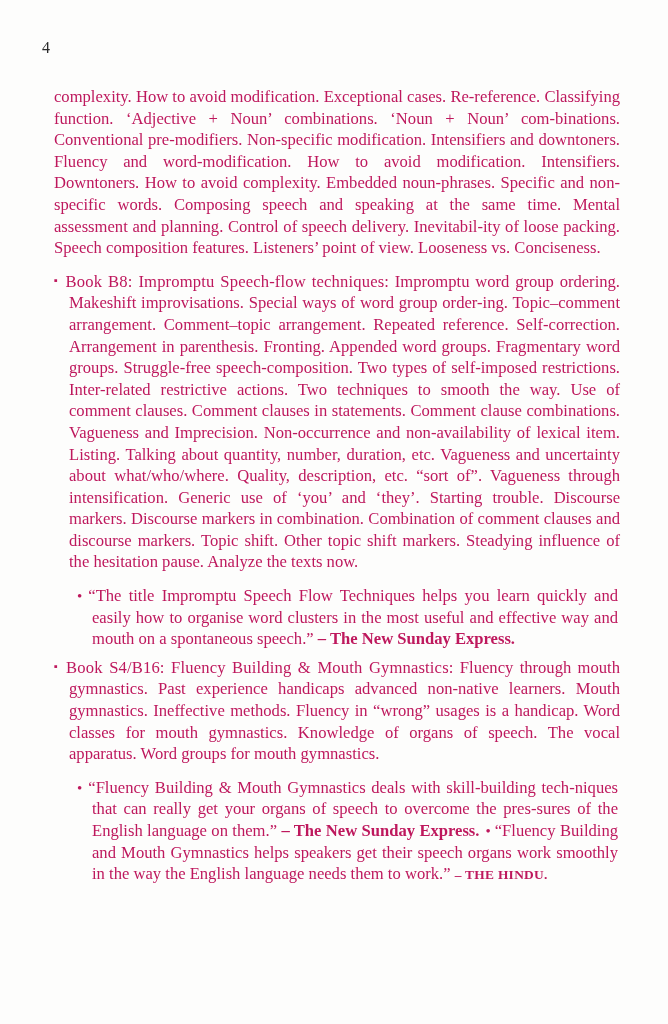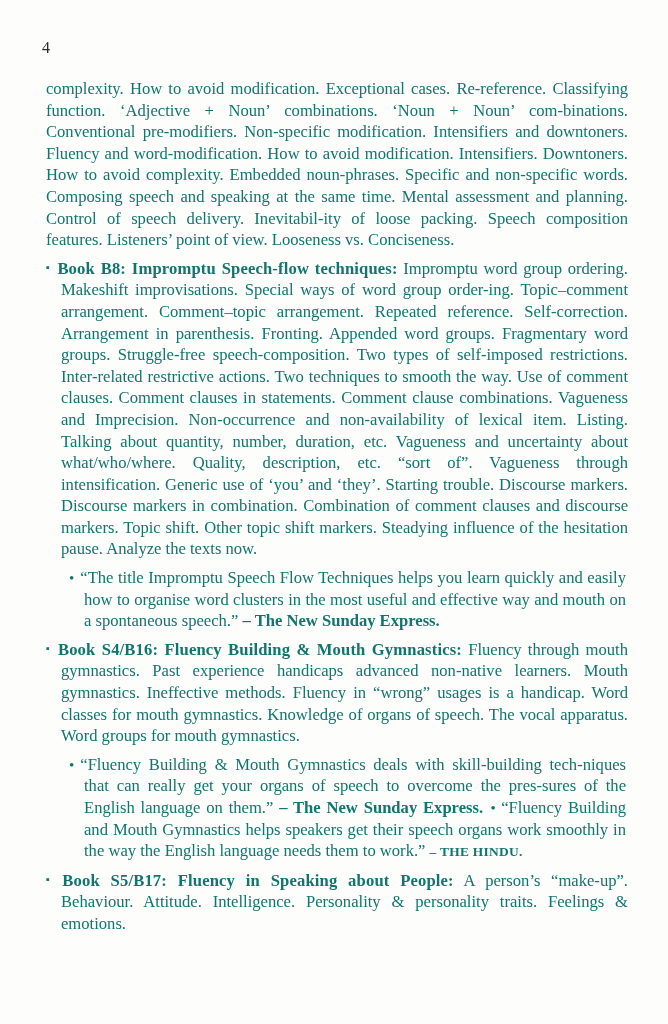--- a/index.html
+++ b/index.html
@@ -30,44 +30,44 @@
     color: #2a2a2a;
     letter-spacing: 0.2px;
   }
   .content {
     position: absolute;
     left: 42px;
     top: 74px;
     width: 590px;
   }
   p {
-    margin: 4px;
+    margin: 12px;
     font-size: 16.6px;
     line-height: 21.6px;
     text-align: justify;
     text-justify: inter-word;
     -webkit-hyphens: manual;
     hyphens: manual;
-    color: #0f766e;
+    color: #be185d;
   }
   
   .entry {
     margin-top: 7px;
     padding-left: 15px;
     text-indent: -15px;
   }
   .entry .sq {
     font-size: 11px;
     line-height: 1;
     vertical-align: 2.5px;
     padding-right: 6px;
     letter-spacing: 0;
   }
   .entry .title {
-    font-weight: bold;
+    font-weight: normal;
     letter-spacing: 0.15px;
   }
   
   .quote {
     margin-top: 7px;
     margin-bottom: 7px;
     padding-left: 38px;
     text-indent: -15px;
     padding-right: 2px;
   }
@@ -116,18 +116,15 @@
     </p>
 
     <p class="para entry">
       <span class="sq">▪</span><span class="title">Book S4/B16: Fluency Building &amp; Mouth Gymnastics:</span><span class="body-after"> Fluency through mouth gymnastics. Past experience handicaps advanced non-native learners. Mouth gymnastics. Ineffective methods. Fluency in “wrong” usages is a handicap. Word classes for mouth gymnastics. Knowledge of organs of speech. The vocal apparatus. Word groups for mouth gymnastics.</span>
     </p>
 
     <p class="quote">
       <span class="dot">•</span><span>“Fluency Building &amp; Mouth Gymnastics deals with skill-building tech-niques that can really get your organs of speech to overcome the pres-sures of the English language on them.” </span><span class="src">– </span><span class="src">The New Sunday Express.</span><span class="sep"> • </span><span>“Fluency Building and Mouth Gymnastics helps speakers get their speech organs work smoothly in the way the English language needs them to work.” </span><span class="src-sc">– </span><span class="src-sc">THE HINDU.</span>
     </p>
 
-    <p class="para entry">
-      <span class="sq">▪</span><span class="title">Book S5/B17: Fluency in Speaking about People:</span><span class="body-after"> A person’s “make-up”. Behaviour. Attitude. Intelligence. Personality &amp; personality traits. Feelings &amp; emotions.</span>
-    </p>
 
   </div>
 </div>
 
 </body></html>

